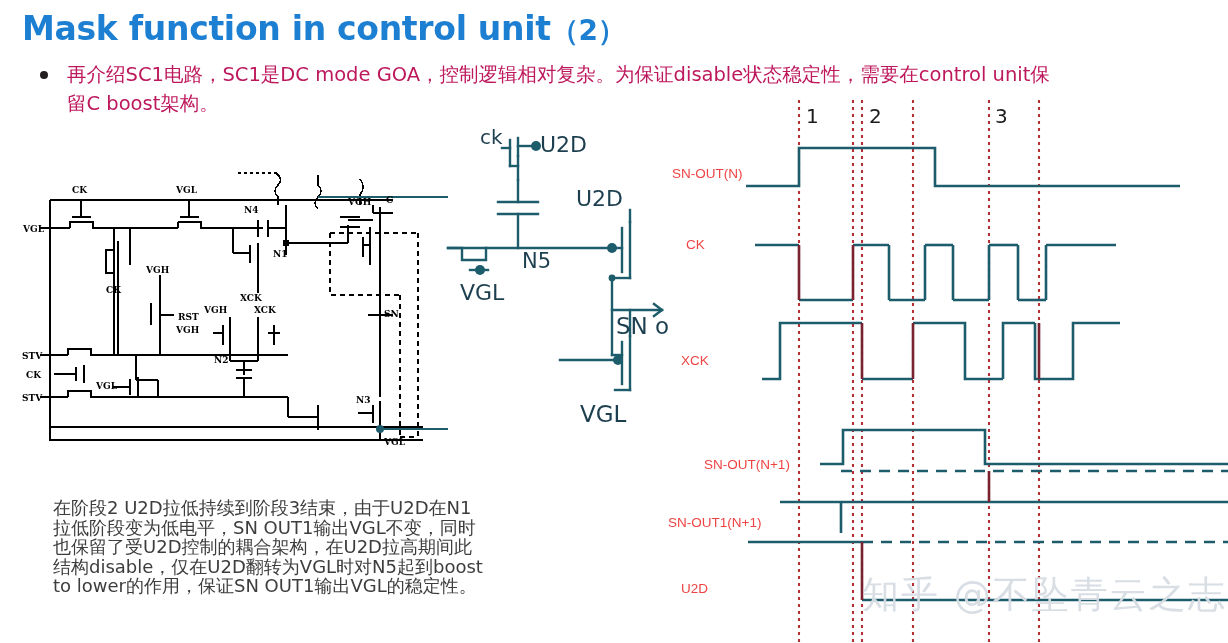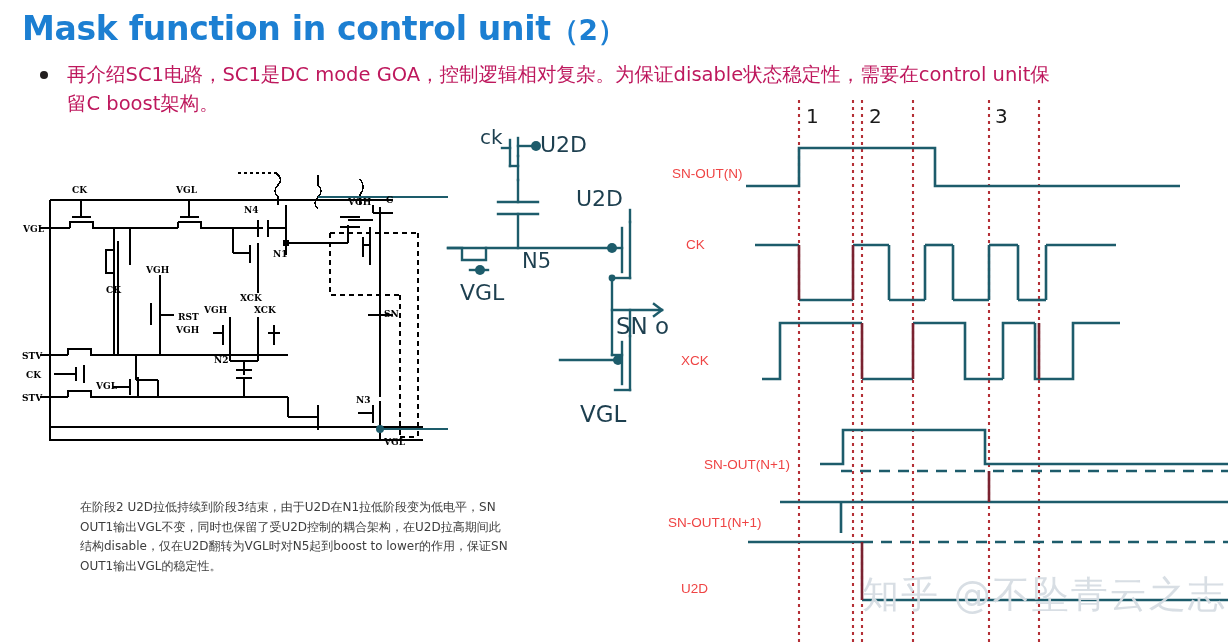--- a/index.html
+++ b/index.html
@@ -53,25 +53,24 @@
     line-height: 29px;
     color: #be185d;
     font-family: "DejaVu Sans", sans-serif;
   }
 
   
   #note {
     position: absolute;
     left: 53px; top: 498px;
     width: 430px;
-    font-size: 12px;
+    font-size: 18px;
     line-height: 19.5px;
     color: #3d3d3d;
     font-family: "DejaVu Sans", sans-serif;
-    margin-left: 27px;
   }
 
   
   #circuit-left {
     position: absolute;
     left: 18px; top: 165px;
     width: 430px; height: 290px;
   }
   
   #circuit-mid {

